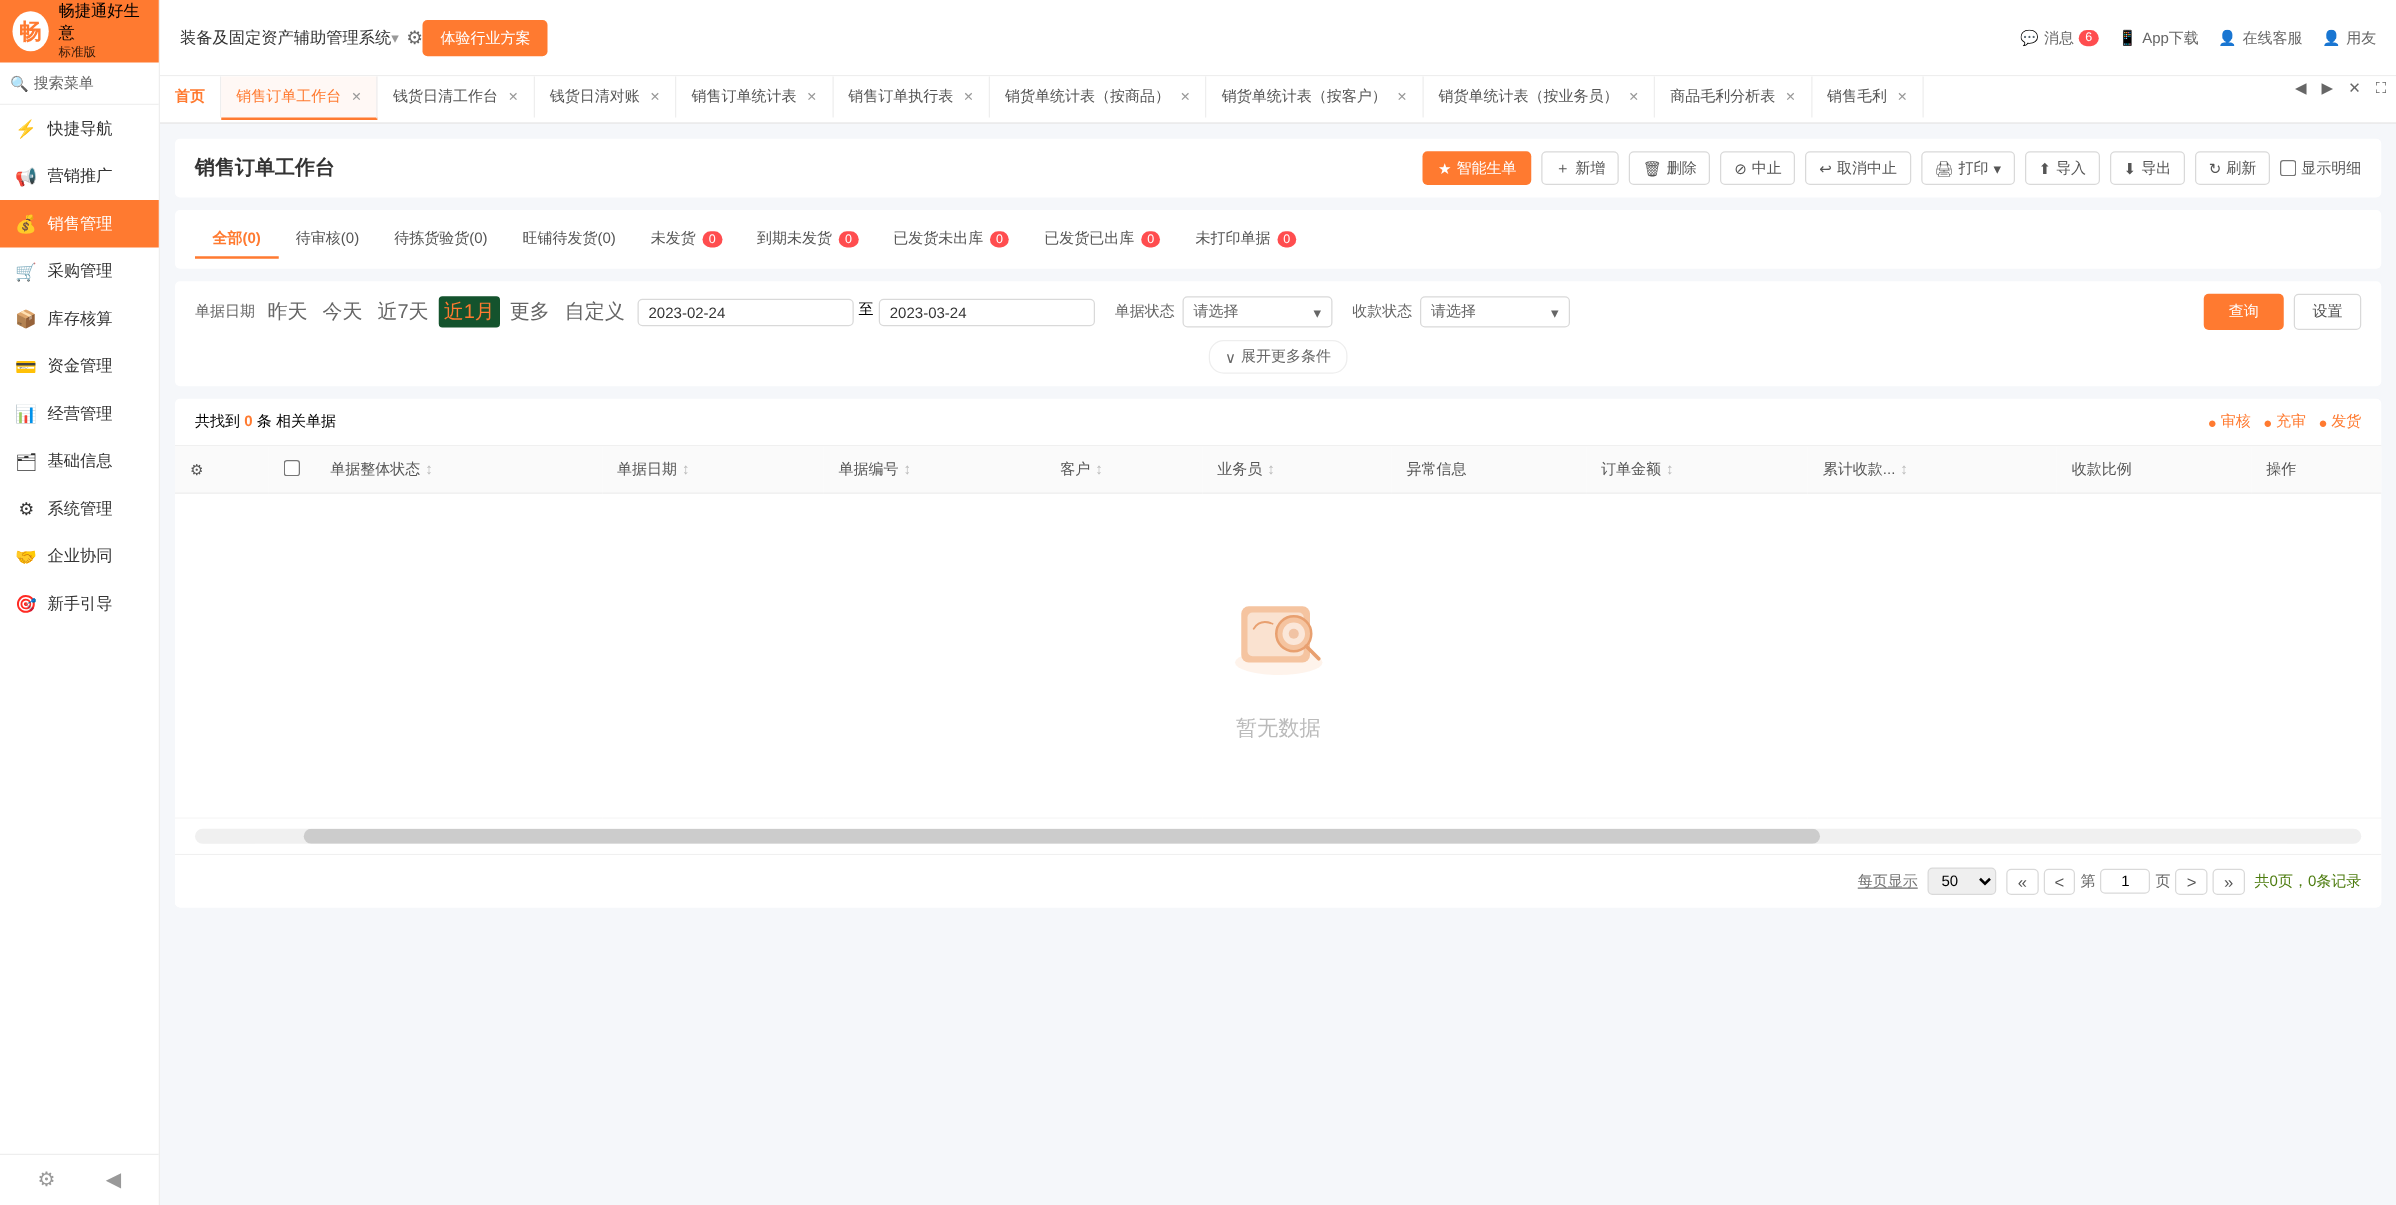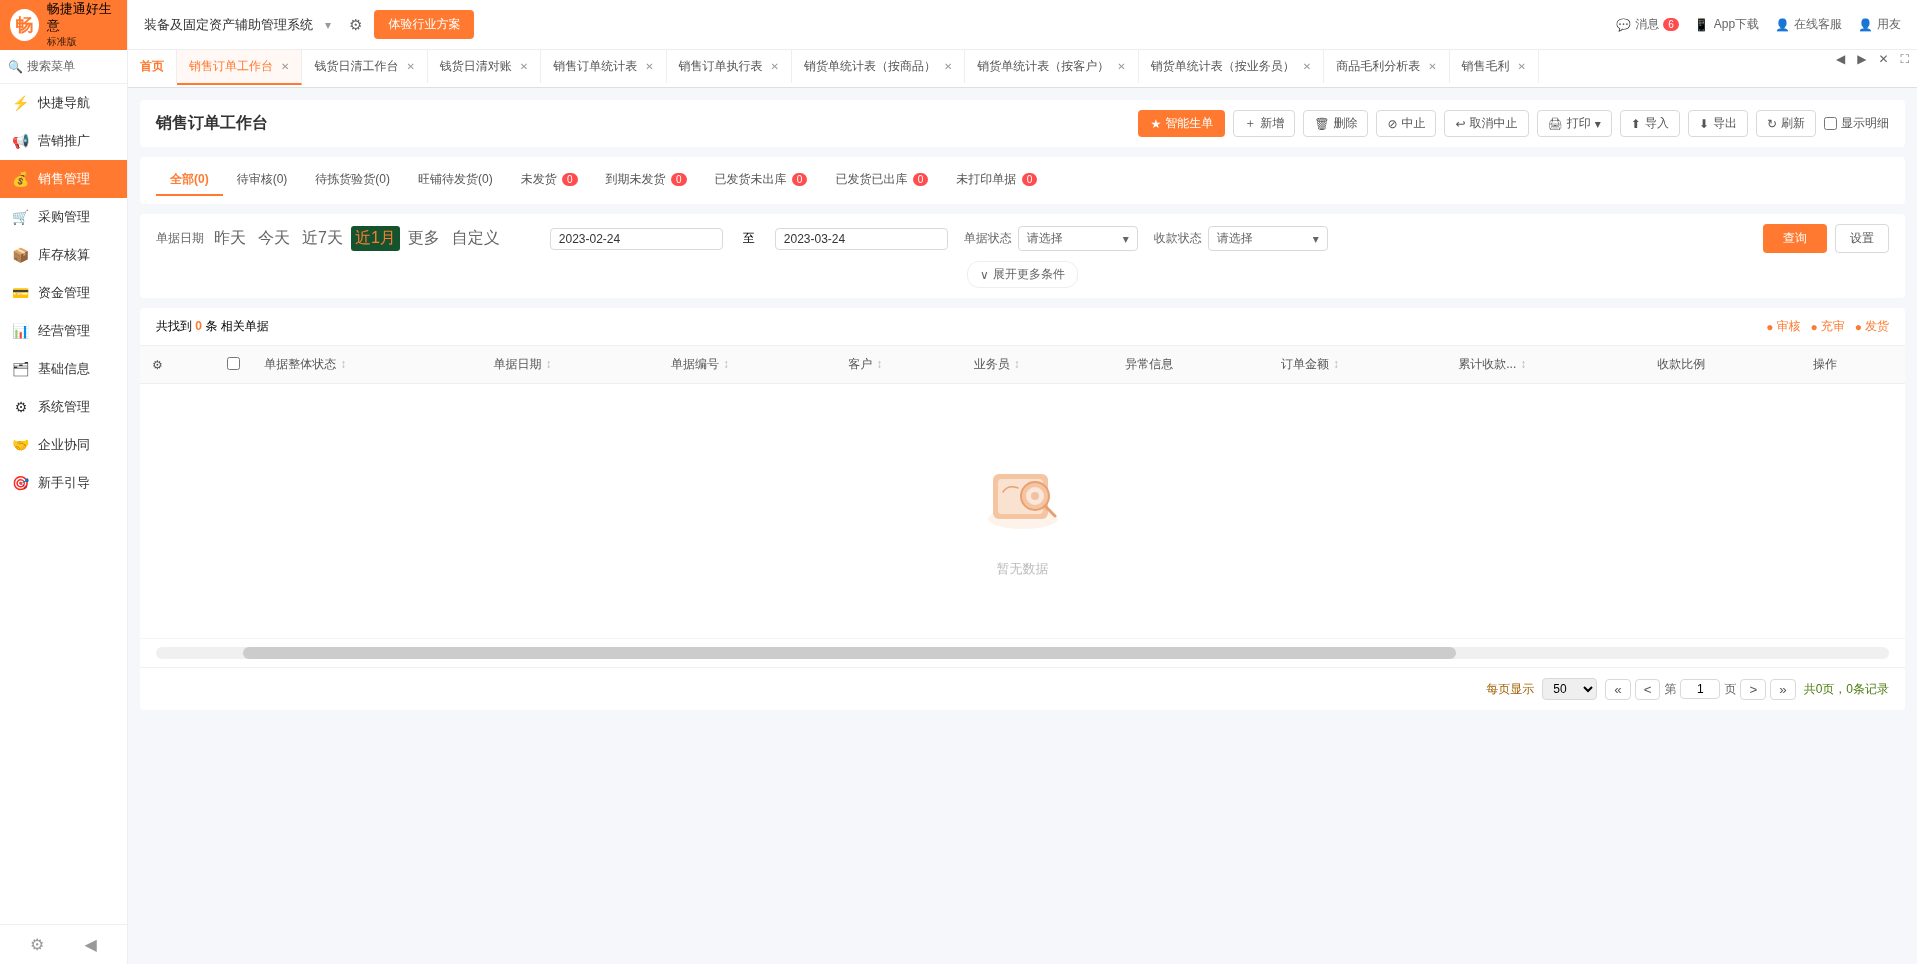--- a/index.html
+++ b/index.html
@@ -14,21 +14,21 @@
     .sidebar-search { padding: 8px; border-bottom: 1px solid #f0f0f0; display: flex; align-items: center; gap: 4px; color: #666; cursor: pointer; }
     .sidebar-item { padding: 10px 12px; display: flex; align-items: center; gap: 8px; cursor: pointer; color: #333; font-size: 13px; }
     .sidebar-item.active { background: #ff7a30; color: #fff; }
     .sidebar-item-icon { width: 18px; text-align: center; font-size: 14px; }
     .sidebar-footer { margin-top: auto; padding: 10px; display: flex; justify-content: space-around; border-top: 1px solid #eee; }
 
     
     .main { flex: 1; display: flex; flex-direction: column; overflow: hidden; }
 
     
-    .topbar { height: 50px; background: #fff; border-bottom: 1px solid #eee; display: flex; align-items: center; padding: 0 16px; gap: 12px; }
+    .topbar { height: 61px; background: #fff; border-bottom: 1px solid #eee; display: flex; align-items: center; padding: 0 16px; gap: 0; }
     .topbar-btn-industry { background: #ff7a30; color: #fff; border: none; border-radius: 4px; padding: 6px 14px; cursor: pointer; font-size: 12px; }
     .topbar-right { display: flex; align-items: center; gap: 16px; color: #666; font-size: 12px; }
     .topbar-right-item { display: flex; align-items: center; gap: 4px; cursor: pointer; }
     .badge { background: #ff4d4f; color: #fff; border-radius: 10px; padding: 1px 5px; font-size: 10px; }
 
     
     .tabbar { background: #fff; border-bottom: 1px solid #e0e0e0; display: flex; align-items: flex-start; overflow: hidden; min-height: 38px; }
     .tab { display: flex; align-items: center; padding: 8px 12px; gap: 6px; cursor: pointer; border-right: 1px solid #eee; white-space: nowrap; font-size: 12px; color: #555; flex-shrink: 0; }
     .tab.active { color: #ff7a30; border-bottom: 2px solid #ff7a30; background: #fff8f5; }
     .tab-home { color: #ff7a30; font-weight: bold; }
@@ -50,21 +50,21 @@
     .filter-tabs { background: #fff; border-radius: 4px; padding: 8px 16px; margin-bottom: 10px; display: flex; align-items: center; gap: 0; flex-wrap: wrap; }
     .filter-tab { padding: 6px 14px; cursor: pointer; color: #555; font-size: 12px; border-bottom: 2px solid transparent; }
     .filter-tab.active { color: #ff7a30; border-bottom: 2px solid #ff7a30; font-weight: bold; }
     .filter-tab .orange-badge { background: #ff4d4f; color: #fff; border-radius: 10px; padding: 1px 5px; font-size: 10px; margin-left: 2px; }
 
     
     .search-panel { background: #fff; border-radius: 4px; padding: 10px 16px; margin-bottom: 10px; }
     .search-row { display: flex; align-items: center; gap: 16px; flex-wrap: wrap; }
     .search-field { display: flex; align-items: center; gap: 6px; }
     .search-label { color: #666; font-size: 12px; white-space: nowrap; }
-    .date-range { display: flex; align-items: center; gap: 20px; margin-left: 40px; }
+    .date-range { display: flex; gap: 4px; }
     .date-picker-input { border: 1px solid #d9d9d9; border-radius: 4px; padding: 3px 8px; font-size: 12px; color: #333; cursor: pointer; }
     .date-shortcuts { display: flex; gap: 4px; }
     .date-shortcut { color: #666; cursor: pointer; font-size: 16px; padding: 2px 4px; }
     .date-shortcut.active { color: #ff7a30; background: #14532d; border-radius: 3px; }
     .dropdown-select { border: 1px solid #d9d9d9; border-radius: 4px; padding: 3px 8px; font-size: 12px; color: #666; cursor: pointer; min-width: 120px; display: flex; align-items: center; justify-content: space-between; gap: 24px; }
     .expand-more { display: flex; justify-content: center; align-items: center; margin-top: 8px; }
     .expand-btn { color: #666; cursor: pointer; font-size: 12px; display: flex; align-items: center; gap: 4px; padding: 4px 12px; border: 1px solid #eee; border-radius: 12px; }
 
     
     .table-container { background: #fff; border-radius: 4px; }
@@ -77,25 +77,25 @@
     table { width: 100%; border-collapse: collapse; font-size: 12px; }
     thead tr { background: #fafafa; border-bottom: 1px solid #f0f0f0; }
     th { padding: 10px 12px; text-align: left; color: #555; font-weight: normal; white-space: nowrap; border-bottom: 1px solid #eee; }
     th .sort-icon { color: #bbb; margin-left: 4px; }
     td { padding: 10px 12px; color: #333; border-bottom: 1px solid #f5f5f5; }
     .checkbox-col { width: 30px; }
 
     
     .empty-state { display: flex; flex-direction: column; align-items: center; justify-content: center; padding: 60px 0; }
     .empty-icon { width: 100px; height: 100px; margin-bottom: 16px; }
-    .empty-text { color: #bbb; font-size: 13px; }
+    .empty-text { color: #bbb; font-size: 17px; }
 
     
     .pagination { padding: 10px 16px; display: flex; align-items: center; justify-content: flex-end; gap: 8px; border-top: 1px solid #f0f0f0; background: #fff; border-radius: 0 0 4px 4px; }
-    .page-size-label { color: #a16207; font-size: 12px; }
+    .page-size-label { color: #737373; font-size: 12px; text-decoration: underline; }
     .page-size-select { border: 1px solid #d9d9d9; border-radius: 4px; padding: 2px 6px; font-size: 12px; }
     .page-nav { display: flex; align-items: center; gap: 4px; }
     .page-btn { border: 1px solid #d9d9d9; background: #fff; border-radius: 4px; padding: 2px 8px; cursor: pointer; color: #555; }
     .page-info { color: #666; font-size: 12px; }
     .page-input { border: 1px solid #d9d9d9; border-radius: 4px; padding: 2px 6px; width: 40px; text-align: center; font-size: 12px; }
     .total-info { color: #4d7c0f; font-size: 12px; }
 
     
     .scrollbar-row { height: 12px; background: #f0f0f0; margin: 4px 0; border-radius: 6px; overflow: hidden; }
     .scrollbar-thumb { height: 12px; background: #ccc; border-radius: 6px; width: 70%; margin-left: 5%; }

